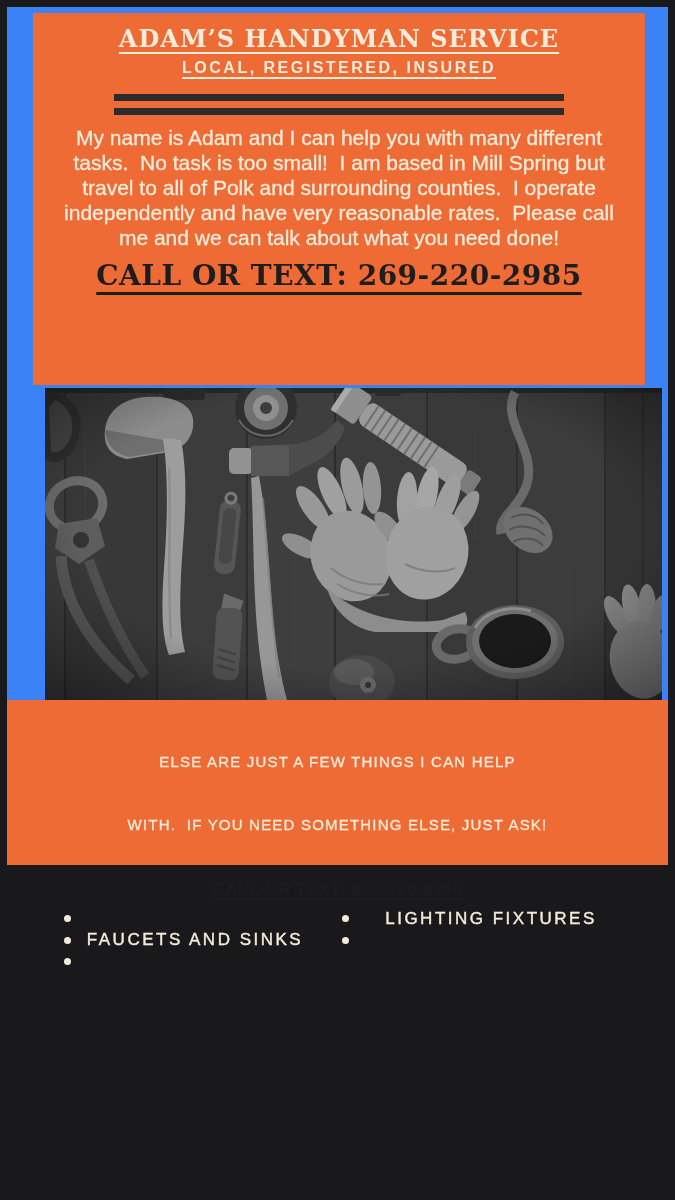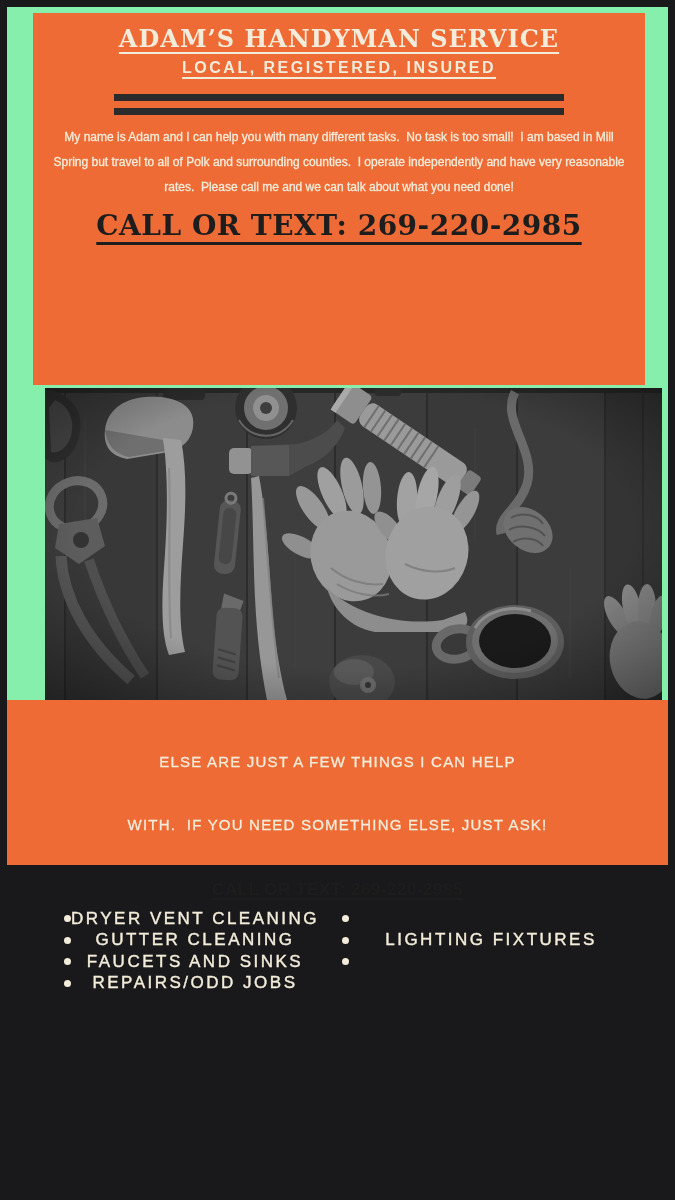--- a/index.html
+++ b/index.html
@@ -1,33 +1,33 @@
 <!DOCTYPE html>
 <html><head>
 <meta charset="utf-8">
 <style>
   html,body{margin:0;padding:0;background:#19191b;}
   .page{position:relative;width:675px;height:1200px;background:#19191b;overflow:hidden;
         font-family:"Liberation Sans",sans-serif;}
-  .flyer{position:absolute;left:7px;top:7px;width:661px;height:858px;background:#86efac;}
+  .flyer{position:absolute;left:7px;top:7px;width:661px;height:858px;background:#3b82f6;}
 
   
   .top-panel{position:absolute;left:26px;top:6px;width:612px;height:372px;background:#ee6b35;
              display:flex;flex-direction:column;align-items:center;box-sizing:border-box;padding-top:11px;}
   .brand-title{font-family:"DejaVu Serif","Liberation Serif",serif;font-weight:bold;font-size:24px;
                letter-spacing:1px;color:#f3ecda;text-decoration:underline;text-decoration-thickness:2px;
                text-underline-offset:5px;white-space:nowrap;}
   .brand-sub{margin-top:6px;font-weight:700;font-size:16px;letter-spacing:2.5px;color:#f3ecda;
              text-decoration:underline;text-decoration-thickness:2px;text-underline-offset:4px;white-space:nowrap;}
   .rule{width:450px;height:7px;background:#2b2b2b;border:none;margin:0;}
   .rule.r1{margin-top:17px;}
   .rule.r2{margin-top:7px;}
   .headline{margin-top:3px;text-align:center;font-family:"DejaVu Serif","Liberation Serif",serif;
             font-weight:bold;font-size:44px;line-height:42px;letter-spacing:2px;color:#f3ecda;}
-  .body-text{margin-top:10px;width:578px;text-align:center;font-size:12px;line-height:25px;color:#f3ecda;
+  .body-text{margin-top:10px;width:578px;text-align:center;font-size:21px;line-height:25px;color:#f3ecda;
              white-space:pre-wrap;-webkit-text-stroke:0.3px #f3ecda;}
   .cta-main{margin-top:9px;font-family:"DejaVu Serif","Liberation Serif",serif;font-weight:bold;font-size:28px;
             letter-spacing:0.5px;color:#1d1d1d;text-decoration:underline;text-decoration-thickness:3px;
             text-underline-offset:7px;white-space:nowrap;}
 
   
   .photo{position:absolute;left:38px;top:381px;width:617px;height:312px;}
   .photo svg{display:block;}
 
   
@@ -223,41 +223,32 @@
 
     <div class="footer">
       <div class="footer-intro">
         <div>ELSE ARE JUST A FEW THINGS I CAN HELP</div>
         <div>WITH.  IF YOU NEED SOMETHING ELSE, JUST ASK!</div>
       </div>
       <div class="cta-small">CALL OR TEXT: 269-220-2985</div>
       <div class="services">
         <div class="svc">
           <span class="dot"></span>
-          <span class="lbl">DRYER VENT CLEANING</span>
-        </div>
-        <div class="svc">
-          <span class="dot"></span>
-        </div>
-        <div class="svc">
-          <span class="dot"></span>
-          <span class="lbl">GUTTER CLEANING</span>
         </div>
         <div class="svc">
           <span class="dot"></span>
           <span class="lbl">LIGHTING FIXTURES</span>
         </div>
         <div class="svc">
           <span class="dot"></span>
           <span class="lbl">FAUCETS AND SINKS</span>
         </div>
         <div class="svc">
           <span class="dot"></span>
         </div>
         <div class="svc">
           <span class="dot"></span>
-          <span class="lbl">REPAIRS/ODD JOBS</span>
         </div>
       </div>
     </div>
 
   </div>
 </div>
 
 </body></html>

